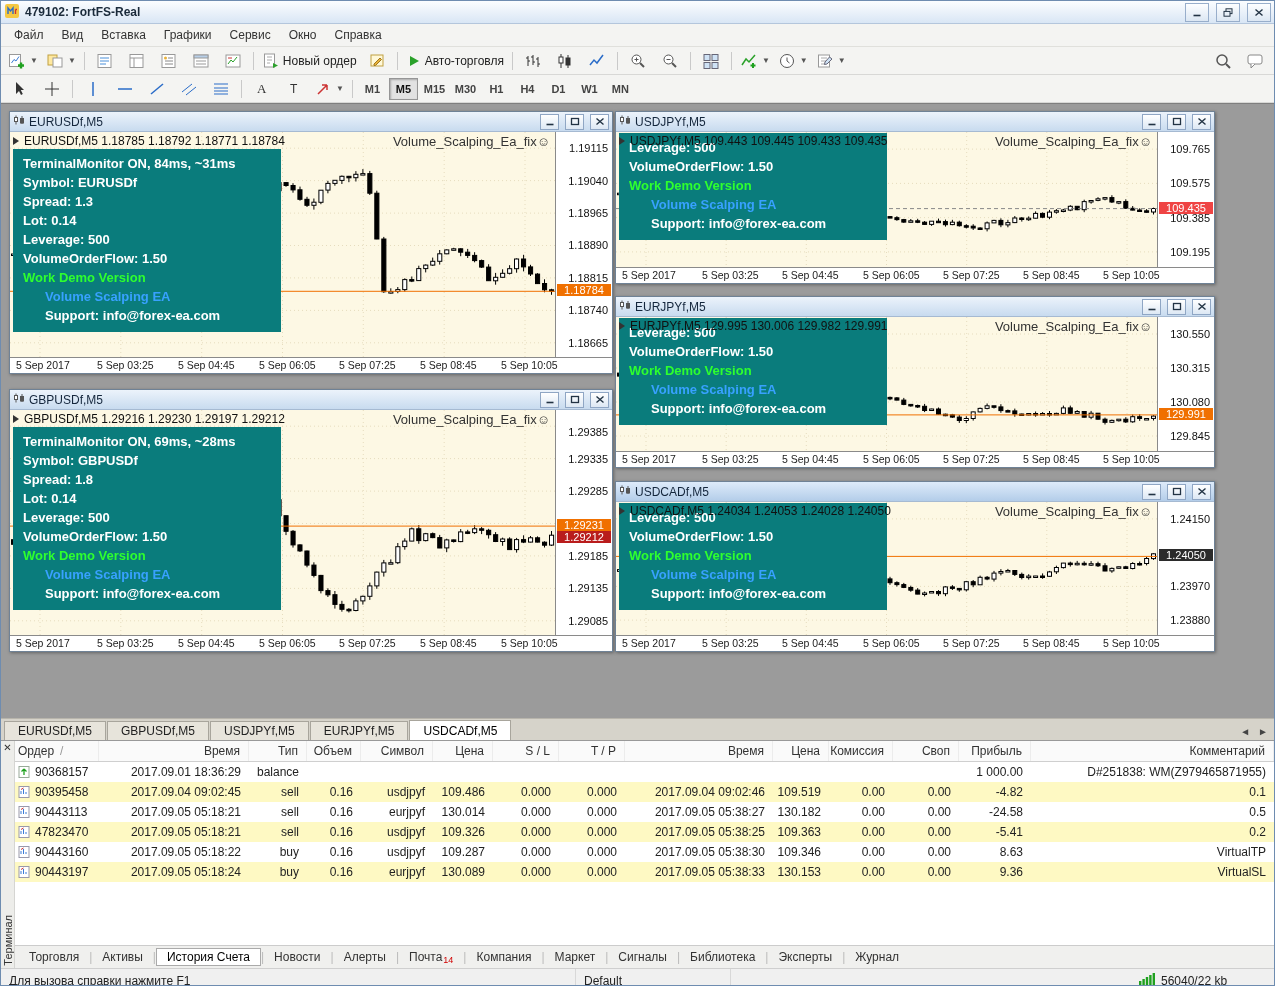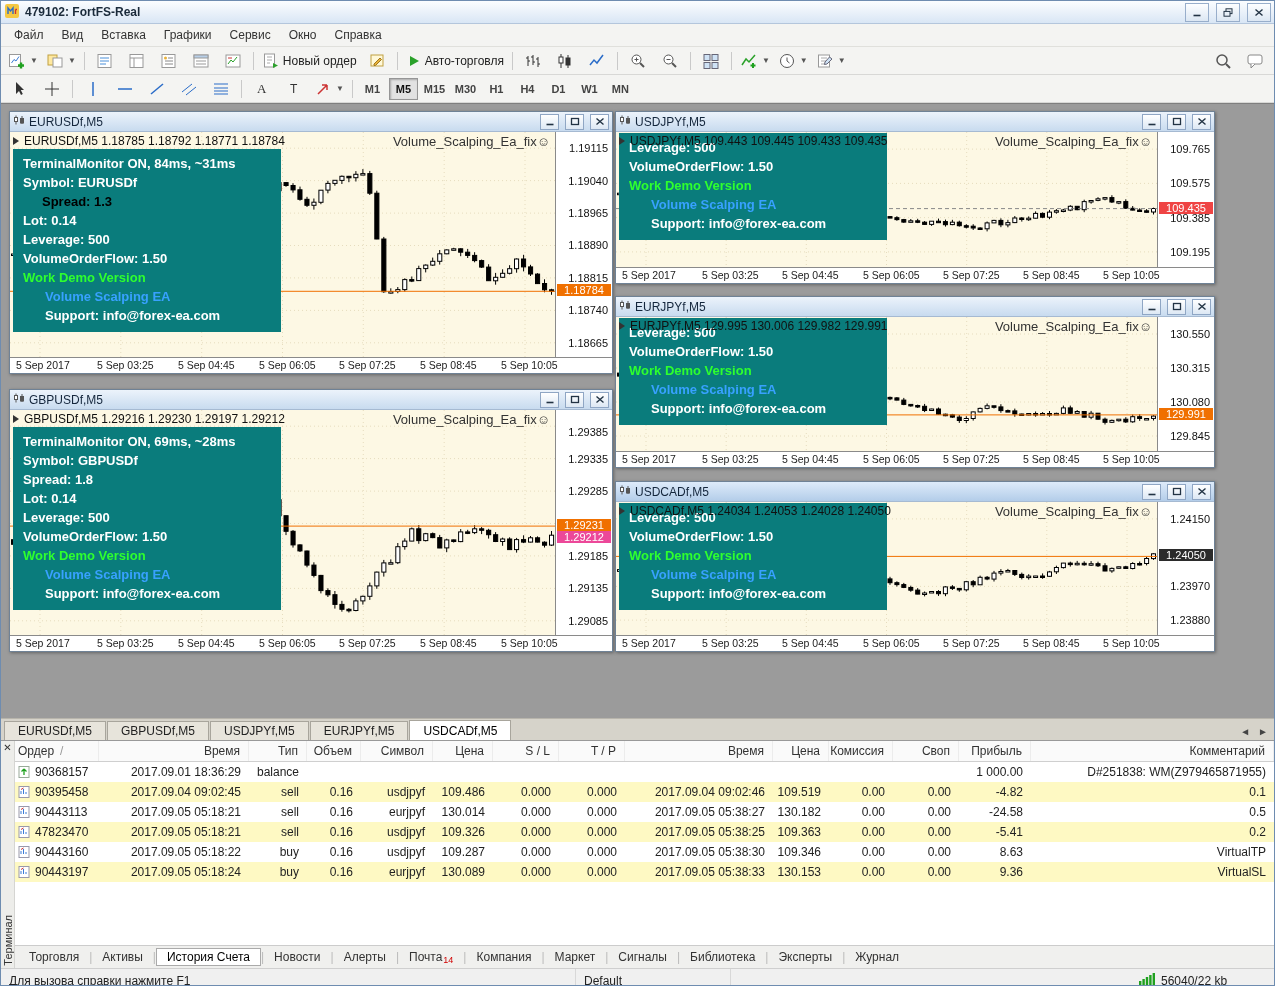--- a/index.html
+++ b/index.html
@@ -618,21 +618,21 @@
                 <line x1="541.5" y1="156.8" x2="541.5" y2="162.8" stroke="#000"></line>
                 <rect x="539.5" y="157.8" width="4.1" height="1.5" fill="#000000" stroke="#000"></rect>
                 <line x1="0" y1="159.3" x2="545" y2="159.3" stroke="#F07000"></line>
               </svg>
               <div class="oneclick"></div>
               <div class="quote">EURUSDf,M5 1.18785 1.18792 1.18771 1.18784</div>
               <div class="ealabel">Volume_Scalping_Ea_fix☺</div>
               <div class="eapanel" style="top: 17px;">
                 <div style="color: rgb(255, 255, 255);">TerminalMonitor ON, 84ms, ~31ms</div>
                 <div style="color: rgb(255, 255, 255);">Symbol: EURUSDf</div>
-                <div style="color: #000000; margin-left: 19px;">Spread: 1.3</div>
+                <div style="color: #ffffff;">Spread: 1.3</div>
                 <div style="color: rgb(255, 255, 255);">Lot: 0.14</div>
                 <div style="color: rgb(255, 255, 255);">Leverage: 500</div>
                 <div style="color: rgb(255, 255, 255);">VolumeOrderFlow: 1.50</div>
                 <div style="color: rgb(46, 255, 46);">Work Demo Version</div>
                 <div style="color: rgb(56, 161, 255); padding-left: 22px;">Volume Scalping EA</div>
                 <div style="color: rgb(255, 255, 255); padding-left: 22px;">Support: info@forex-ea.com</div>
               </div>
             </div>
             <div class="scale">
               <div class="plabel" style="top: 10px;">1.19115</div>
@@ -874,21 +874,21 @@
             </div>
             <div class="scale">
               <div class="plabel" style="top: 16px;">1.29385</div>
               <div class="plabel" style="top: 43px;">1.29335</div>
               <div class="plabel" style="top: 75px;">1.29285</div>
               <div class="plabel" style="top: 107px;">1.29235</div>
               <div class="plabel" style="top: 140px;">1.29185</div>
               <div class="plabel" style="top: 172px;">1.29135</div>
               <div class="plabel" style="top: 205px;">1.29085</div>
               <div class="pbadge" style="background: rgb(240, 112, 0); top: 109px;">1.29231</div>
-              <div class="pbadge" style="background: #ec4899; top: 121px;">1.29212</div>
+              <div class="pbadge" style="background: #b91c1c; top: 121px;">1.29212</div>
             </div>
           </div>
           <div class="taxis">
             <span class="tlabel" style="left: 6px;">5 Sep 2017</span>
             <span class="tlabel" style="left: 87px;">5 Sep 03:25</span>
             <span class="tlabel" style="left: 168px;">5 Sep 04:45</span>
             <span class="tlabel" style="left: 249px;">5 Sep 06:05</span>
             <span class="tlabel" style="left: 329px;">5 Sep 07:25</span>
             <span class="tlabel" style="left: 410px;">5 Sep 08:45</span>
             <span class="tlabel" style="left: 491px;">5 Sep 10:05</span>

